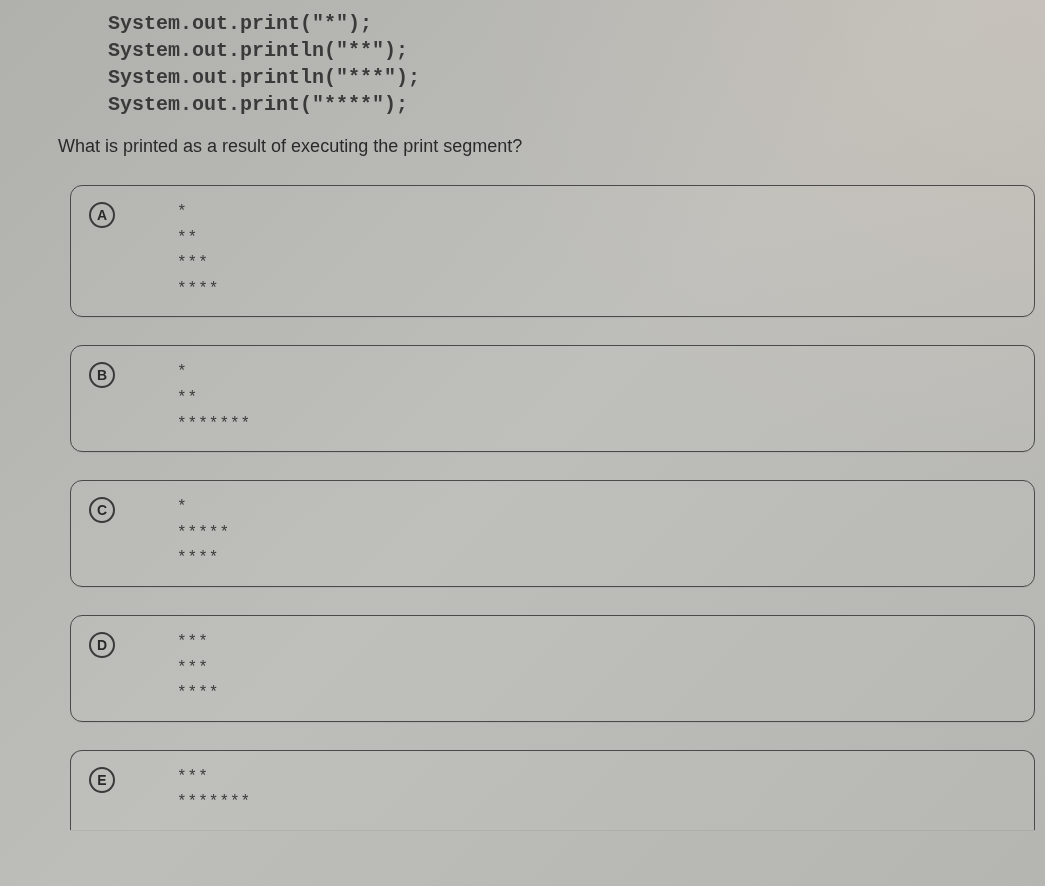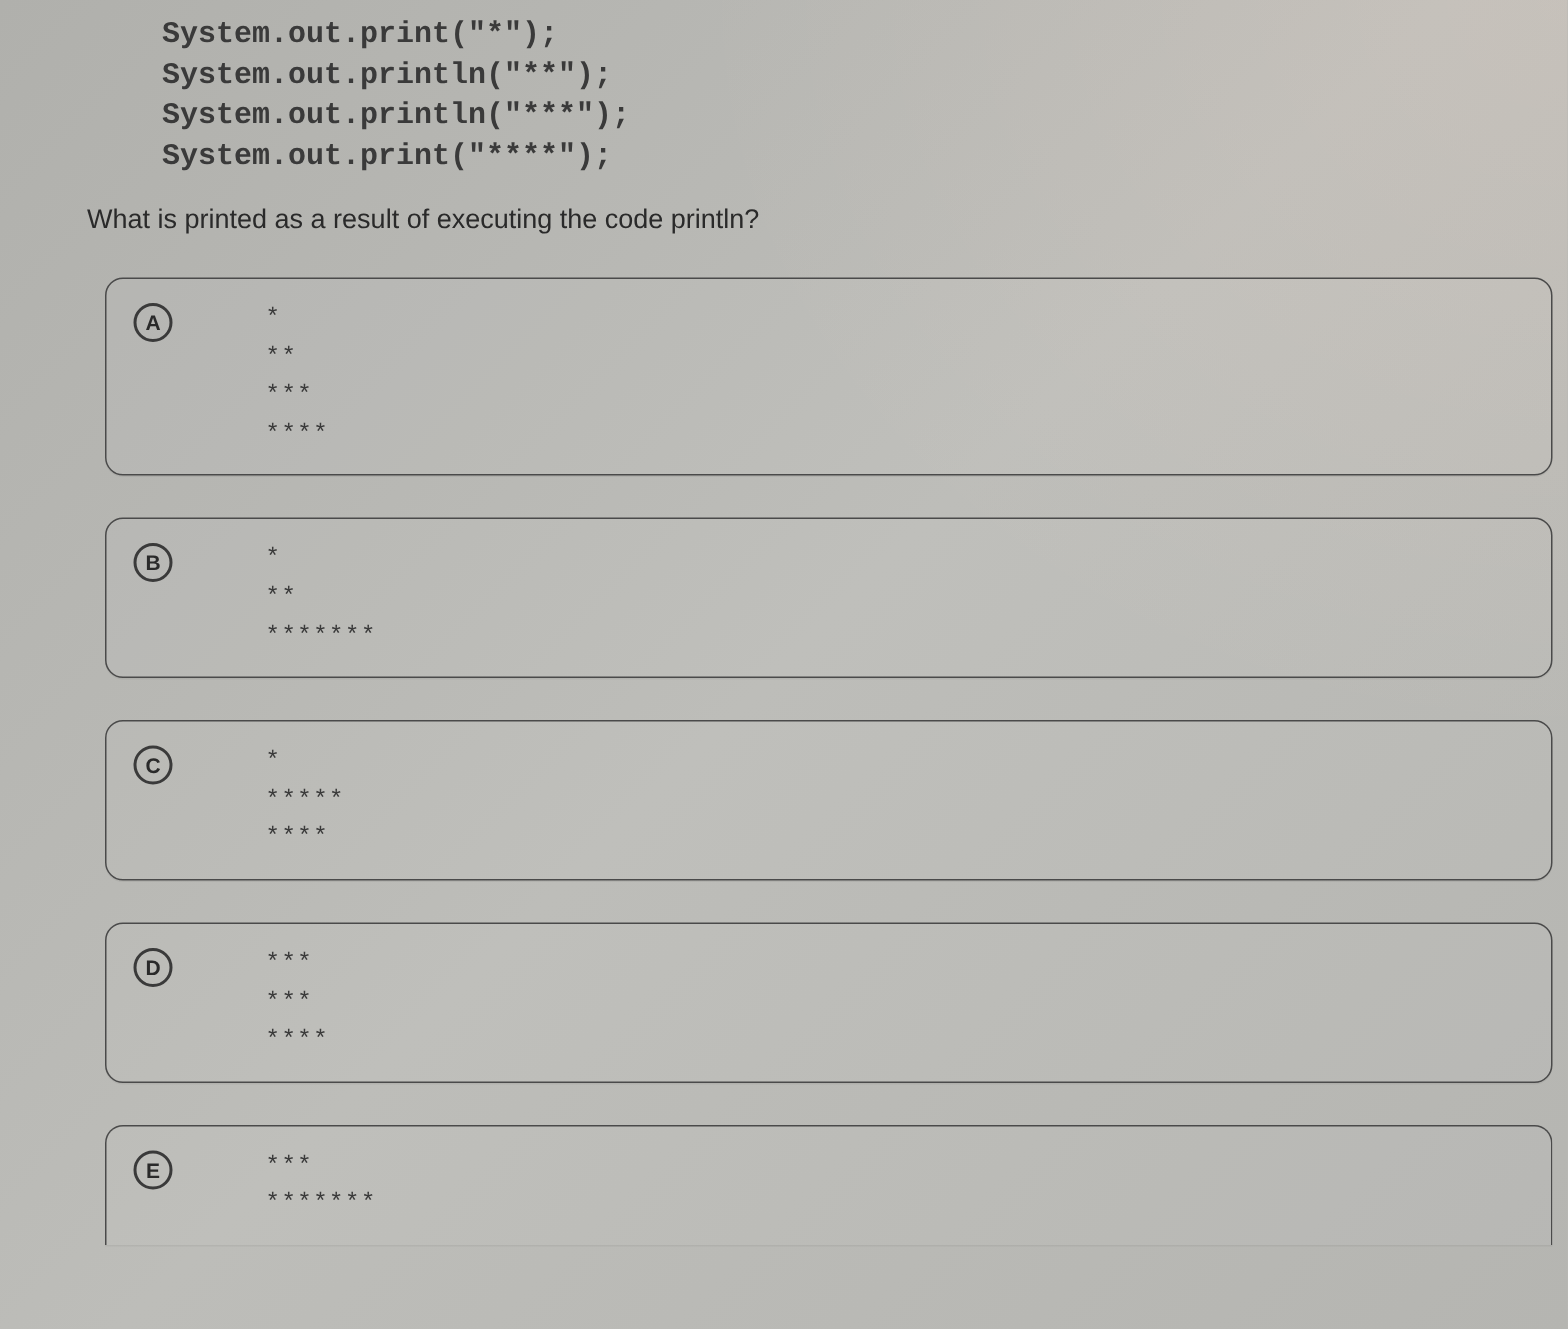--- a/index.html
+++ b/index.html
@@ -81,21 +81,21 @@
     }
   </style>
 </head>
 <body>
 
 <div class="code-block">System.out.print("*");
 System.out.println("**");
 System.out.println("***");
 System.out.print("****");</div>
 
-<div class="question-text">What is printed as a result of executing the code println?</div>
+<div class="question-text">What is printed as a result of executing the print segment?</div>
 
 <div class="options">
 
   <div class="option-card">
     <div class="option-letter">A</div>
     <div class="option-content">*
 **
 ***
 ****</div>
   </div>

